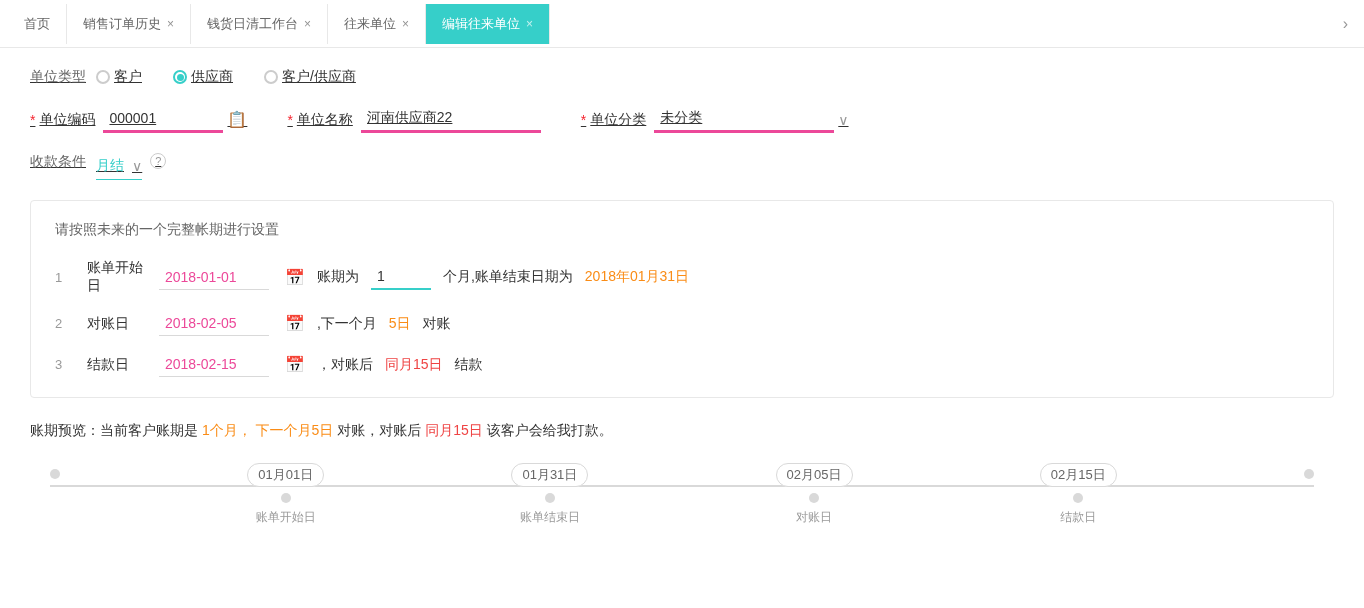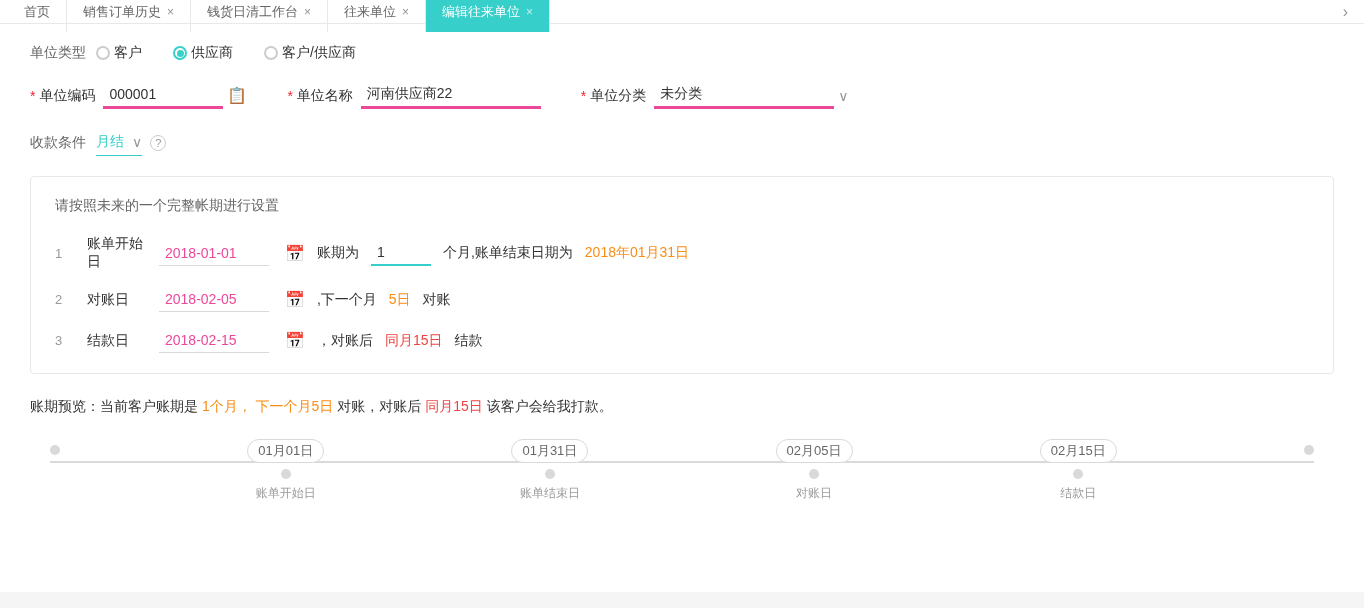--- a/index.html
+++ b/index.html
@@ -4,21 +4,21 @@
   <style>
     * { box-sizing: border-box; margin: 0; padding: 0; }
     body { font-family: "Microsoft YaHei", "PingFang SC", sans-serif; font-size: 14px; background: #f5f5f5; color: #333; }
 
     
     .tabs-bar {
       display: flex;
       align-items: center;
       background: #fff;
       border-bottom: 1px solid #e8e8e8;
-      height: 24px;
+      height: 48px;
       padding: 0 8px;
     }
     .tab {
       display: flex;
       align-items: center;
       padding: 0 16px;
       height: 40px;
       cursor: pointer;
       font-size: 13px;
       color: #666;
@@ -46,22 +46,23 @@
     
     .main-content {
       padding: 20px 30px;
       background: #fff;
       min-height: calc(100vh - 40px);
     }
 
     
     .form-row {
       display: flex;
-      align-items: center;
+      align-items: flex-start;
       margin-bottom: 20px;
+      text-decoration: underline;
     }
     .form-label {
       color: #666;
       white-space: nowrap;
       margin-right: 10px;
     }
     .required-star {
       color: #f5222d;
       margin-right: 4px;
     }

